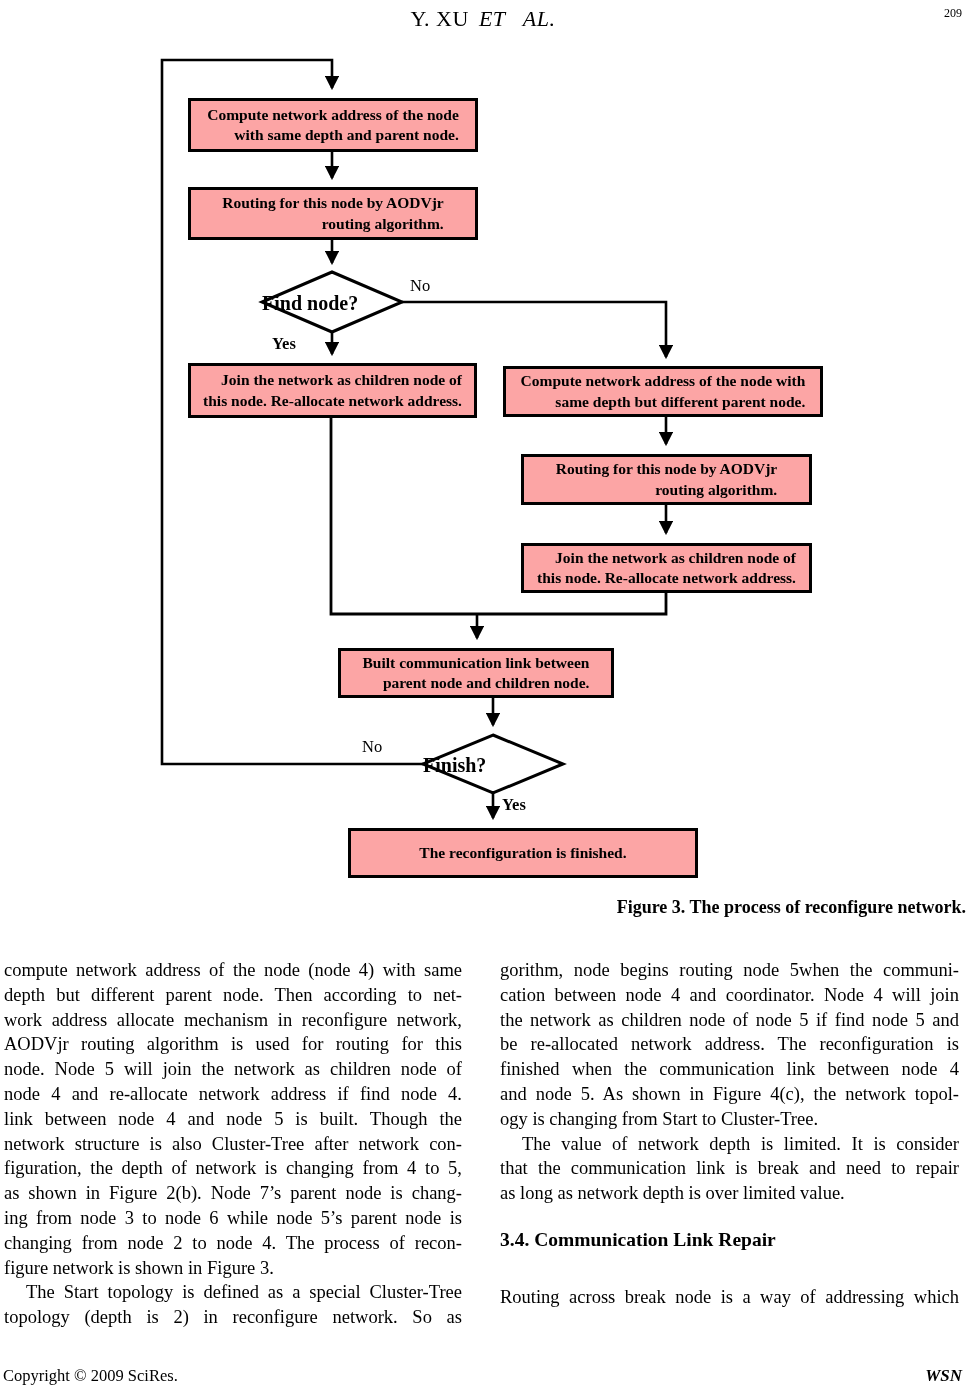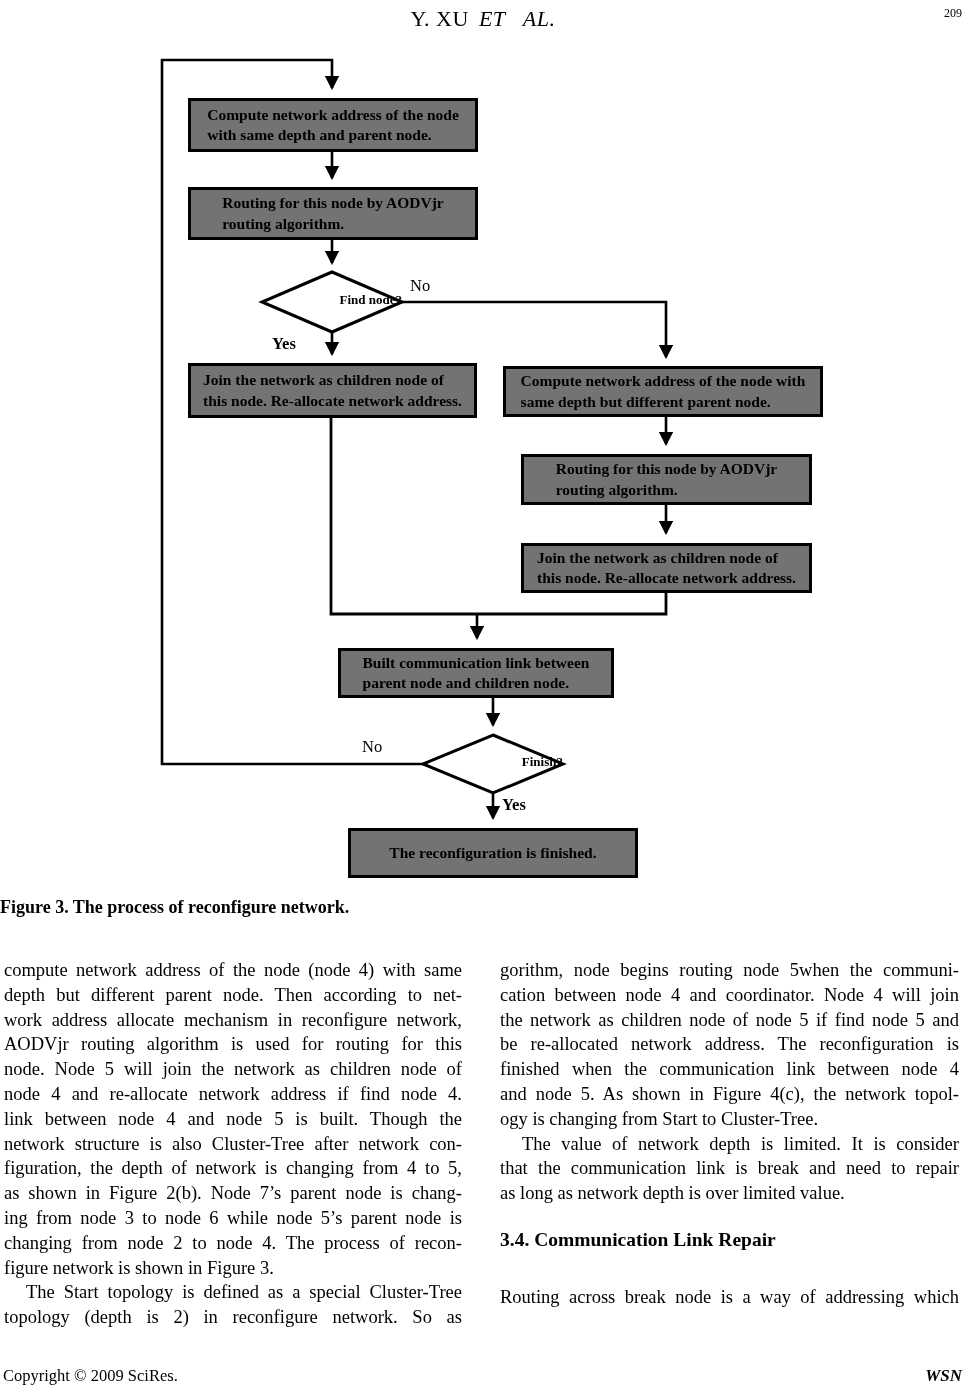--- a/index.html
+++ b/index.html
@@ -12,29 +12,29 @@
     font-size:22px;letter-spacing:.5px;}
   .running-head .etal{font-style:italic;margin-left:10px;word-spacing:12px;}
   .page-num{position:absolute;top:6px;right:4px;font-size:12px;}
   .footer-copy{position:absolute;top:1366px;left:3px;font-size:16.5px;}
   .footer-journal{position:absolute;top:1366px;right:4px;font-size:17px;
     font-weight:bold;font-style:italic;}
   
   .fig{position:absolute;top:0;left:0;width:966px;height:940px;}
   .fig svg{position:absolute;top:0;left:0;}
   .fbox{
-    position:absolute;box-sizing:border-box;border:3px solid #000;background:#737373;
-    display:flex;align-items:center;justify-content:center;text-align:left;
+    position:absolute;box-sizing:border-box;border:3px solid #000;background:#fca5a5;
+    display:flex;align-items:center;justify-content:center;text-align:right;
     font-weight:bold;font-size:15.5px;line-height:1.32;white-space:pre-line;
     padding:1px 2px;
   }
-  .dlabel{position:absolute;font-weight:bold;font-size:13px;text-align:right;}
+  .dlabel{position:absolute;font-weight:bold;font-size:20px;text-align:left;}
   .elabel{position:absolute;font-size:16.5px;}
   .elabel.bold{font-weight:bold;}
-  .fig-caption{position:absolute;top:897px;left:0;width:966px;text-align:left;
+  .fig-caption{position:absolute;top:897px;left:0;width:966px;text-align:right;
     font-weight:bold;font-size:18px;}
   
   .col{position:absolute;top:958px;font-size:18.5px;}
   .col-left{left:4px;width:458px;}
   .col-right{left:500px;width:459px;}
   .line{height:24.8px;line-height:24.8px;text-align:justify;text-align-last:justify;
     white-space:nowrap;}
   .para.end .line:last-child{text-align-last:left;}
   .line.indent{text-indent:22px;}
   .sec-heading{font-weight:bold;font-size:19.5px;line-height:26px;margin:21px 0 32px 0;}
@@ -81,21 +81,21 @@
 same depth but different parent node.</div>
   <div class="fbox" style="left:521px;top:454px;width:291px;height:51px;">Routing for this node by AODVjr
 routing algorithm.</div>
   <div class="fbox" style="left:521px;top:543px;width:291px;height:50px;">Join the network as children node of
 this node. Re-allocate network address.</div>
   <div class="fbox" style="left:338px;top:648px;width:276px;height:50px;">Built communication link between
 parent node and children node.</div>
   <div class="dlabel" style="left:423px;top:754px;width:140px;">Finish?</div>
   <div class="elabel" style="left:362px;top:737px;">No</div>
   <div class="elabel bold" style="left:502px;top:795px;">Yes</div>
-  <div class="fbox" style="left:348px;top:828px;width:290px;height:50px;">The reconfiguration is finished.</div>
+  <div class="fbox" style="left:348px;top:828px;width:350px;height:50px;">The reconfiguration is finished.</div>
 
   <div class="fig-caption">Figure 3. The process of reconfigure network.</div>
 </div>
 
 <div class="col col-left">
   <div class="para end">
       <div class="line">compute network address of the node (node 4) with same</div>
       <div class="line">depth but different parent node. Then according to net-</div>
       <div class="line">work address allocate mechanism in reconfigure network,</div>
       <div class="line">AODVjr routing algorithm is used for routing for this</div>

